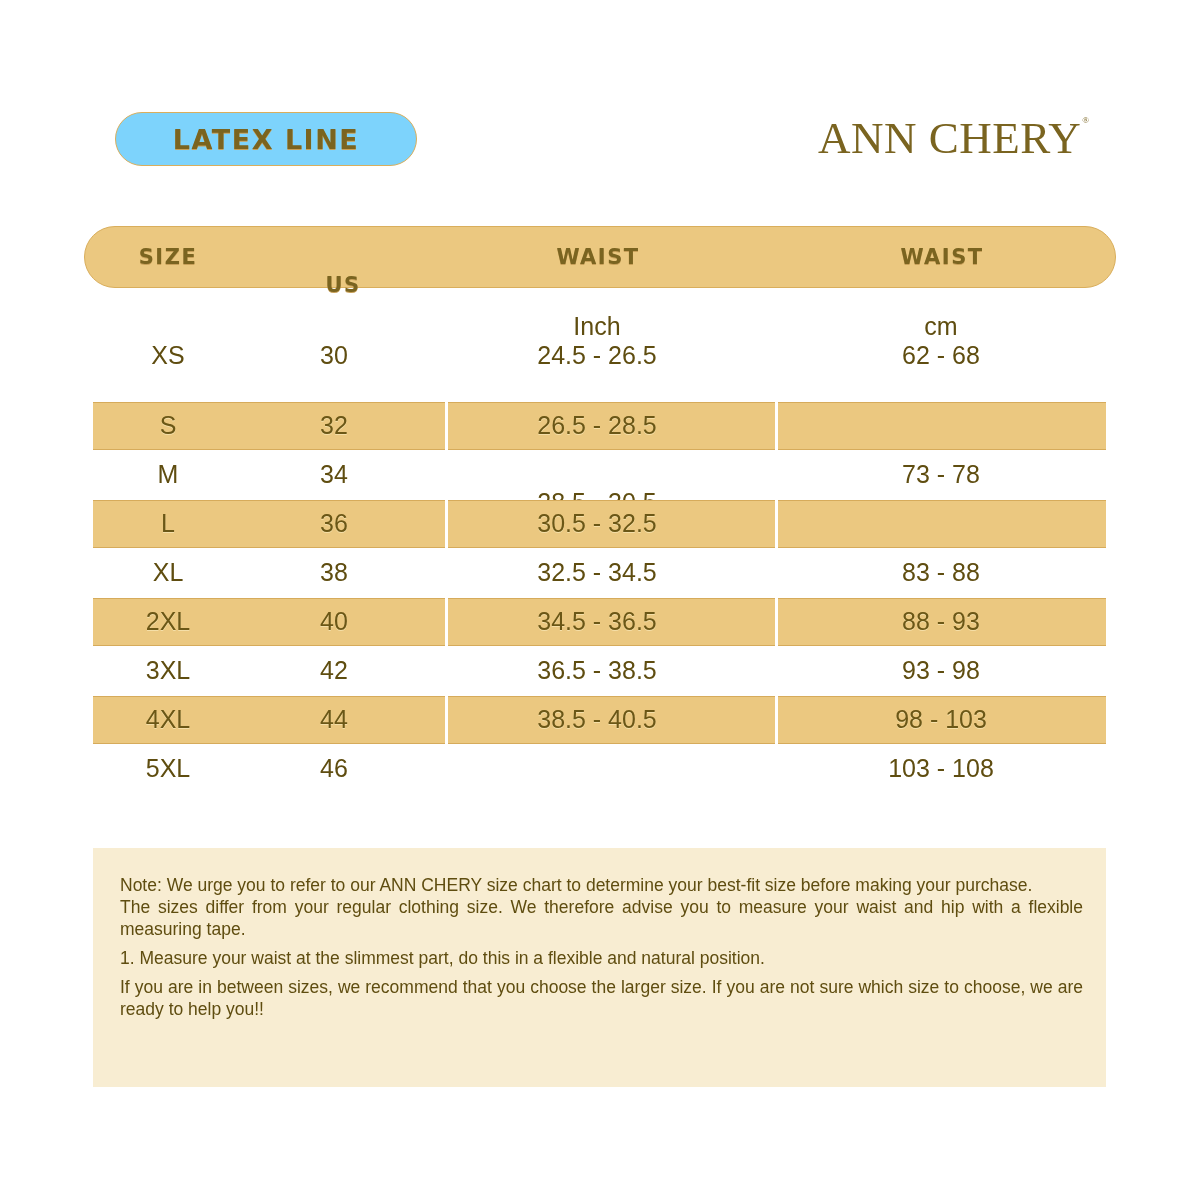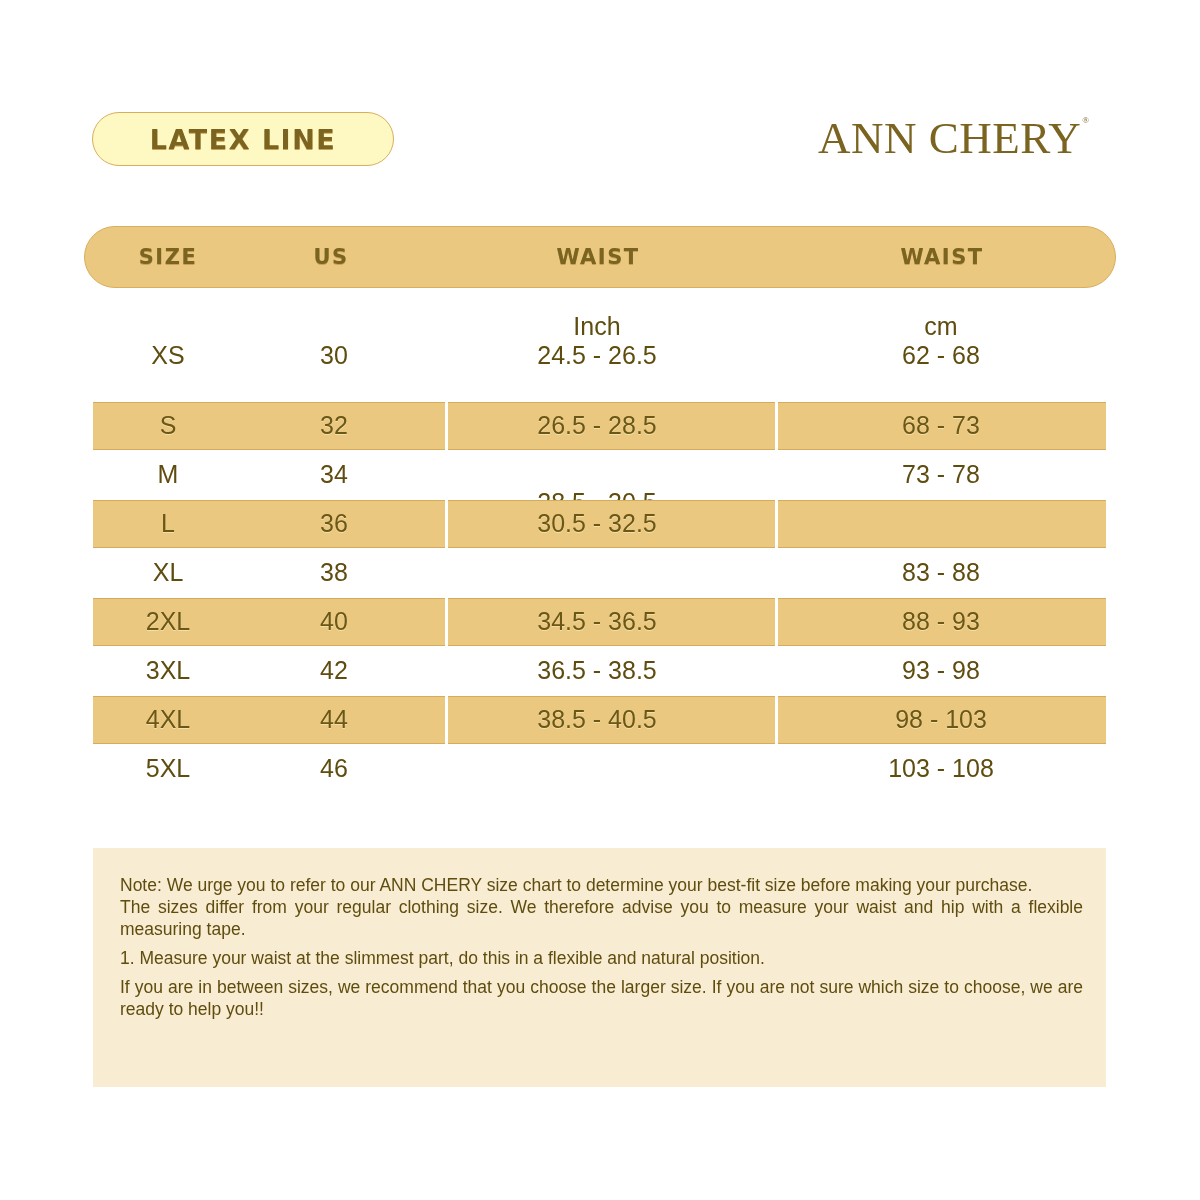--- a/index.html
+++ b/index.html
@@ -1,22 +1,22 @@
 <!DOCTYPE html>
 <html><head>
 <meta charset="utf-8">
 <style>
   html, body { margin: 0; padding: 0; }
   body {
     width: 1200px; height: 1200px; background: #ffffff; position: relative; overflow: hidden;
     font-family: "Liberation Sans", sans-serif; color: #6b5716;
   }
   .pill-title {
-    position: absolute; left: 92px; top: 112px; width: 302px; height: 54px;
-    background: #fef9c3; border: 1px solid #d9ae5c; border-radius: 27px; box-sizing: border-box;
+    position: absolute; left: 115px; top: 112px; width: 302px; height: 54px;
+    background: #7dd3fc; border: 1px solid #d9ae5c; border-radius: 27px; box-sizing: border-box;
     display: flex; align-items: center; justify-content: center;
   }
   .pill-title span {
     font-family: "DejaVu Sans", sans-serif; font-weight: bold; font-size: 27px; letter-spacing: 1.5px;
     color: #7a6420; text-shadow: 0 1px 0 #c9a15a;
   }
   .brand {
     position: absolute; left: 818px; top: 112px; width: 300px; height: 60px;
     font-family: "Liberation Serif", "DejaVu Serif", serif; font-size: 45px; color: #7a6420;
     letter-spacing: 0.5px; white-space: nowrap;
@@ -57,21 +57,21 @@
 <div class="pill-title">
   <span>LATEX LINE</span>
 </div>
 
 <div class="brand">
   <span>ANN CHERY</span><sup>®</sup>
 </div>
 
 <div class="header-band">
   <div class="hcell" style="left:33px;width:100px;">SIZE</div>
-  <div class="hcell" style="left:196px;width:100px;">US</div>
+  <div class="hcell" style="left:208px;width:100px;margin-top:28px;">US</div>
   <div class="hcell" style="left:413px;width:200px;">WAIST</div>
   <div class="hcell" style="left:757px;width:200px;">WAIST</div>
 </div>
 
 <div class="unit" style="left:497px;width:200px;">Inch</div>
 <div class="unit" style="left:841px;width:200px;">cm</div>
 
 <div id="rows">
     <div class="row" style="top: 331px;">
       <div class="cell" style="left:118px;width:100px;">XS</div>
@@ -79,39 +79,39 @@
       <div class="cell" style="left:497px;width:200px;">24.5 - 26.5</div>
       <div class="cell" style="left:841px;width:200px;">62 - 68</div>
     </div>
     <div class="row shaded" style="top: 401px;">
       <div class="bg" style="left:93px;width:352px;"></div>
       <div class="bg" style="left:448px;width:327px;"></div>
       <div class="bg" style="left:778px;width:328px;"></div>
       <div class="cell" style="left:118px;width:100px;">S</div>
       <div class="cell" style="left:284px;width:100px;">32</div>
       <div class="cell" style="left:497px;width:200px;">26.5 - 28.5</div>
-      <div class="cell" style="left:841px;width:200px;">68 - 73</div>
     </div>
     <div class="row" style="top: 450px;">
       <div class="cell" style="left:118px;width:100px;">M</div>
       <div class="cell" style="left:284px;width:100px;">34</div>
       <div class="cell" style="left:497px;width:200px;margin-top:28px;">28.5 - 30.5</div>
       <div class="cell" style="left:841px;width:200px;">73 - 78</div>
     </div>
     <div class="row shaded" style="top: 499px;">
       <div class="bg" style="left:93px;width:352px;"></div>
       <div class="bg" style="left:448px;width:327px;"></div>
       <div class="bg" style="left:778px;width:328px;"></div>
       <div class="cell" style="left:118px;width:100px;">L</div>
       <div class="cell" style="left:284px;width:100px;">36</div>
       <div class="cell" style="left:497px;width:200px;">30.5 - 32.5</div>
     </div>
     <div class="row" style="top: 548px;">
       <div class="cell" style="left:118px;width:100px;">XL</div>
       <div class="cell" style="left:284px;width:100px;">38</div>
+      <div class="cell" style="left:497px;width:200px;">32.5 - 34.5</div>
       <div class="cell" style="left:841px;width:200px;">83 - 88</div>
     </div>
     <div class="row shaded" style="top: 597px;">
       <div class="bg" style="left:93px;width:352px;"></div>
       <div class="bg" style="left:448px;width:327px;"></div>
       <div class="bg" style="left:778px;width:328px;"></div>
       <div class="cell" style="left:118px;width:100px;">2XL</div>
       <div class="cell" style="left:284px;width:100px;">40</div>
       <div class="cell" style="left:497px;width:200px;">34.5 - 36.5</div>
       <div class="cell" style="left:841px;width:200px;">88 - 93</div>

